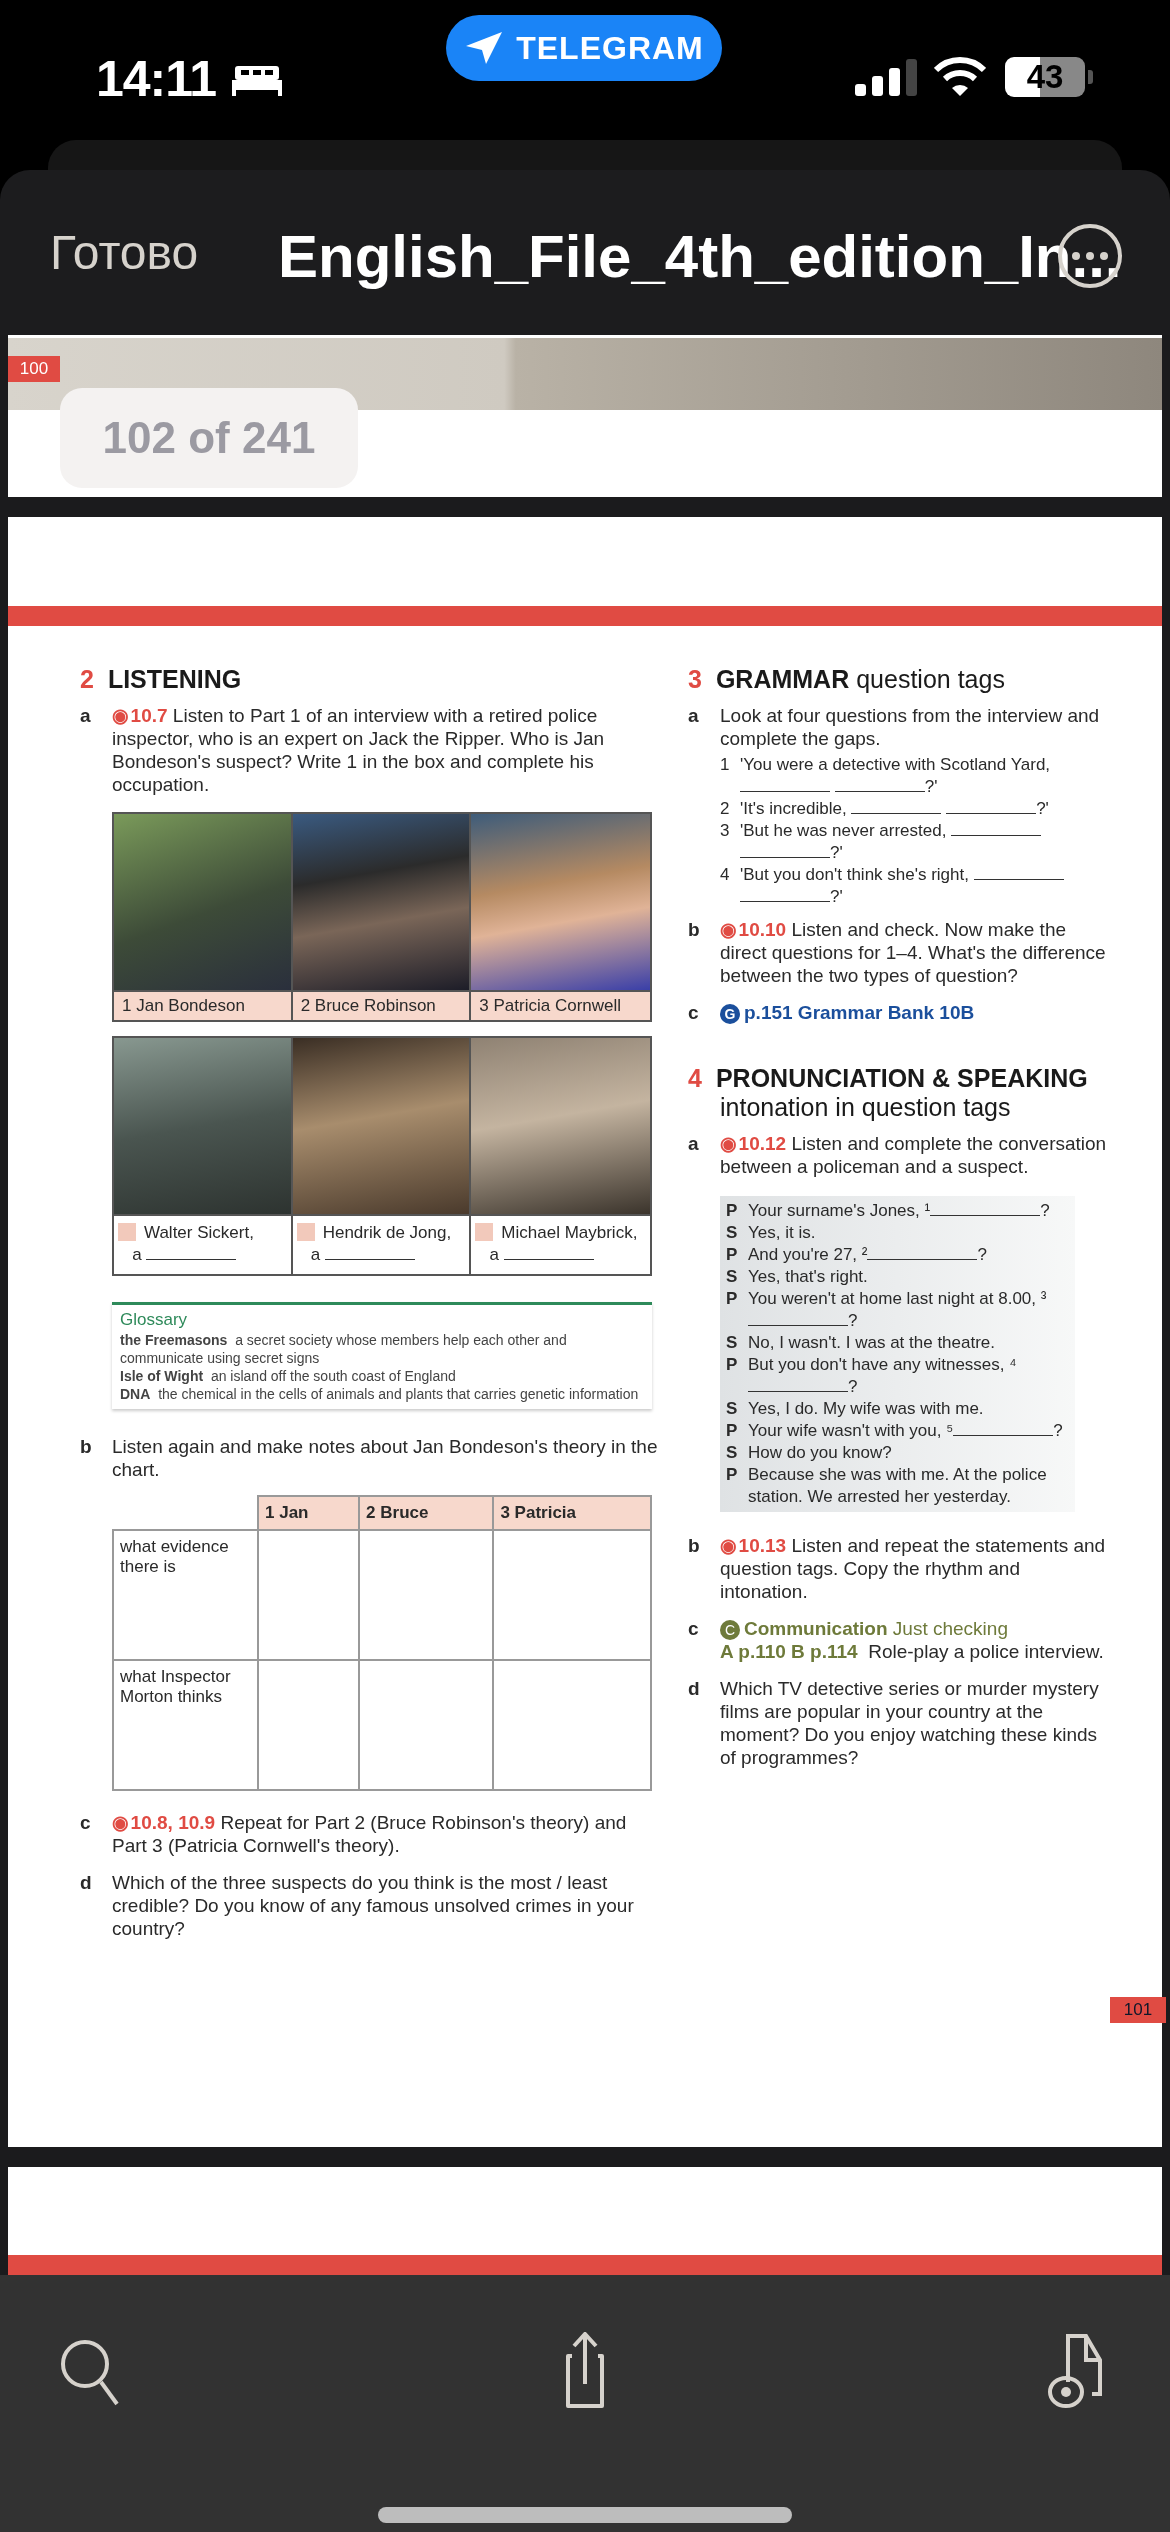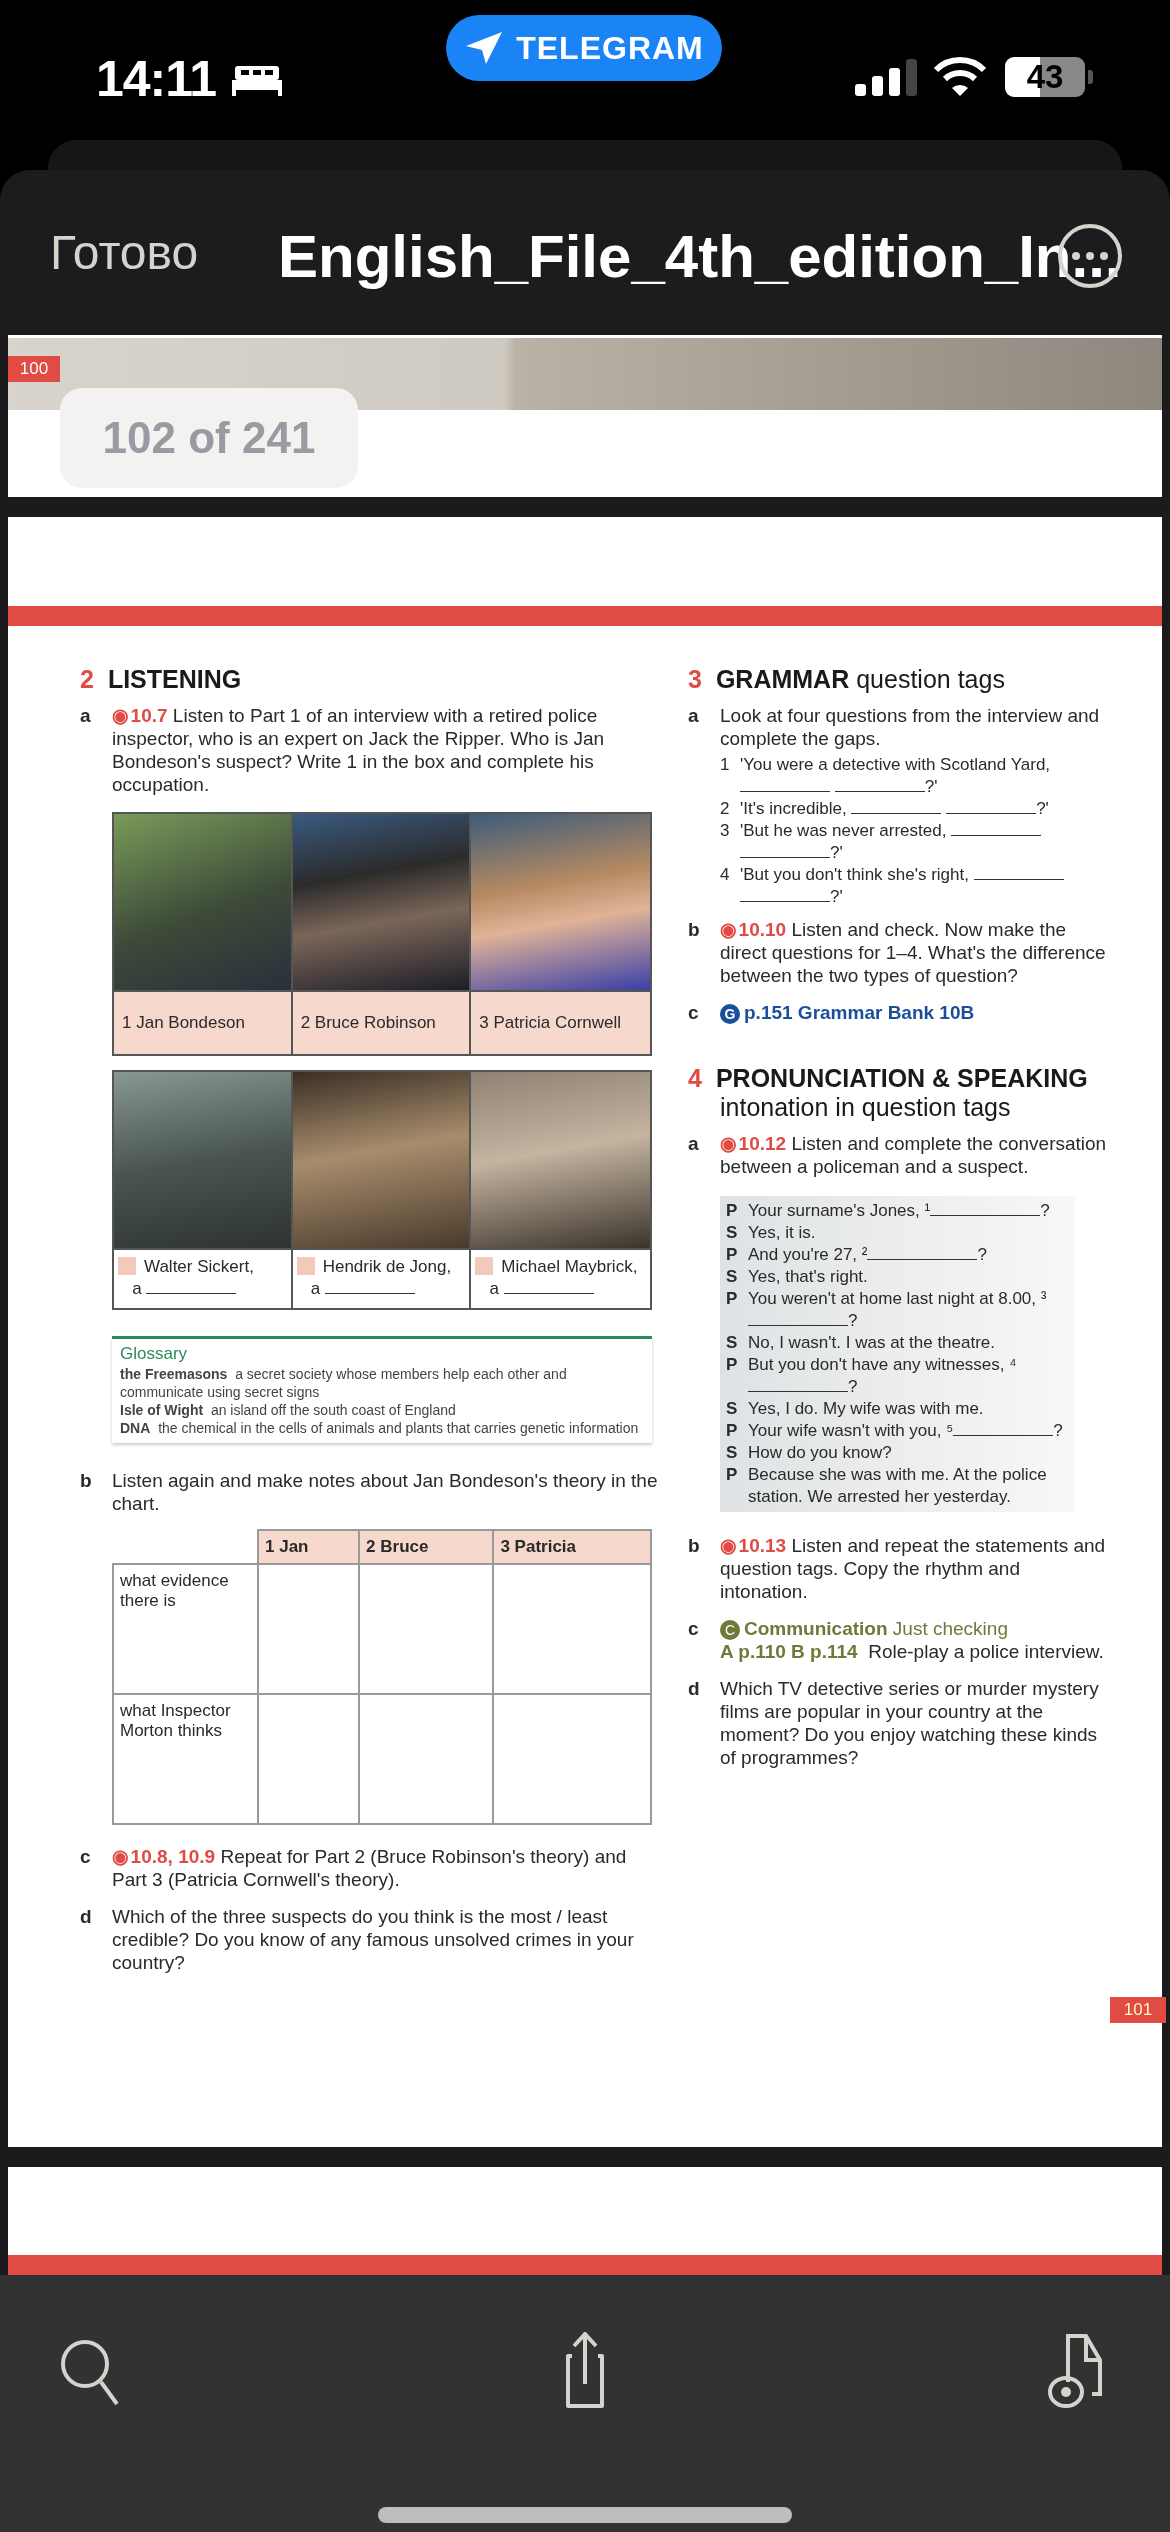--- a/index.html
+++ b/index.html
@@ -35,40 +35,40 @@
 .h{font-size:25px;font-weight:bold;color:#1a1a1a}
 .h .n{color:#e04b43;margin-right:14px}
 .h .sub{font-weight:normal}
 .q{position:relative;font-size:19px;line-height:23px;padding-left:32px;margin-top:10px}
 .q .l{position:absolute;left:0;top:0;font-weight:bold}
 .aud{color:#e04b43;font-weight:bold}
 .aud::before{content:"\25C9";margin-right:2px}
 .photos{position:relative;width:540px;border:2px solid #555;display:grid;grid-template-columns:repeat(3,1fr)}
 .ph{height:176px;border-right:2px solid #555}
 .ph:nth-child(3n){border-right:none}
-.cap{background:#f7d8cc;font-size:17px;padding:21px 8px;border-right:2px solid #555;border-top:2px solid #555}
+.cap{background:#f7d8cc;font-size:17px;padding:4px 8px;border-right:2px solid #555;border-top:2px solid #555}
 .cap:nth-child(3n){border-right:none}
 .cap2{background:#fff;font-size:17px;padding:6px 4px;border-right:2px solid #555;border-top:2px solid #555;height:60px;line-height:22px}
 .cap2:nth-child(3n){border-right:none}
 .sq{display:inline-block;width:18px;height:18px;background:#f2c9bb;vertical-align:-3px;margin-right:8px}
 .gloss{width:540px;border-top:3px solid #2e8a5a;box-shadow:0 2px 3px #ccc;padding:6px 8px;font-size:14px;line-height:18px;color:#444}
 .gloss .gt{color:#2e8a5a;font-size:17px;margin-bottom:2px}
 table{border-collapse:collapse;font-size:17px}
 td,th{border:2px solid #999;vertical-align:top;text-align:left;padding:6px}
 th{background:#f7d8cc;font-weight:bold;height:30px}
 .gap{display:inline-block;border-bottom:1.5px solid #333;width:90px;height:14px}
 .gb{color:#1b4f9c;font-weight:bold}
 .gb::before{content:"G";display:inline-block;width:20px;height:20px;border-radius:50%;background:#1b4f9c;color:#fff;font-size:14px;text-align:center;line-height:20px;margin-right:4px}
 .comm{color:#6e7a3a}
 .comm b{font-weight:bold}
 .comm::before{content:"C";display:inline-block;width:20px;height:20px;border-radius:50%;background:#6e7a3a;color:#fff;font-size:14px;text-align:center;line-height:20px;margin-right:4px}
 .dlg{background:linear-gradient(90deg,#dfe2e4,#f7f8f8);padding:4px 6px;width:355px;font-size:17px;line-height:22px}
 .dlg div{padding-left:22px;position:relative}
 .dlg div .sp{position:absolute;left:0;font-weight:bold}
-.pn101{position:absolute;left:1102px;width:56px;height:26px;background:#e04b43;color:#fef9c3;font-size:17px;text-align:center;line-height:26px}
+.pn101{position:absolute;left:1102px;width:56px;height:26px;background:#e04b43;color:#0f172a;font-size:17px;text-align:center;line-height:26px}
 .p3{top:1832px;height:120px}
 .toolbar{position:absolute;left:0;top:2275px;width:1170px;height:257px;background:#323232}
 .tbi{position:absolute;top:57px;width:70px;height:80px}
 .home{position:absolute;left:378px;top:232px;width:414px;height:16px;border-radius:8px;background:#bdbdbd}
 </style>
 </head>
 <body>
 
 <div class="status">
   <div class="time">14:11</div>

